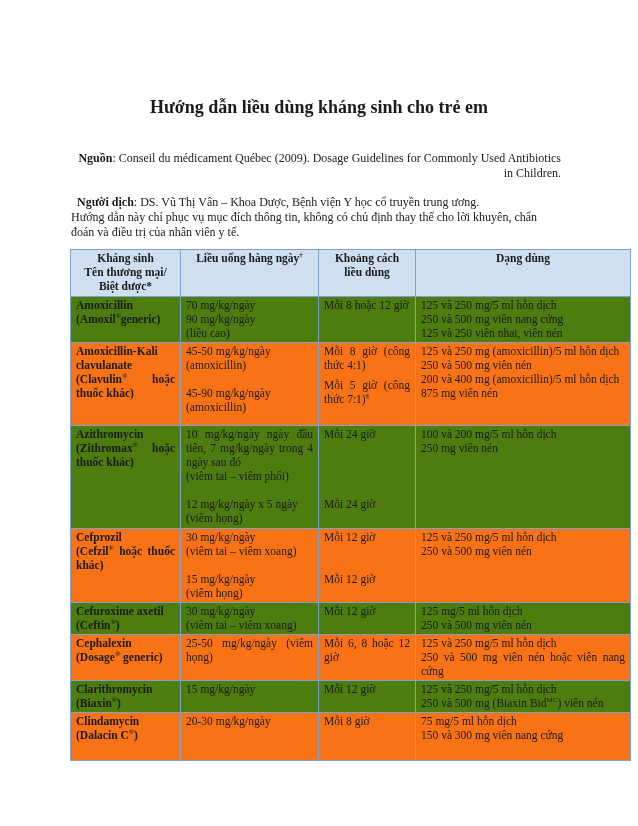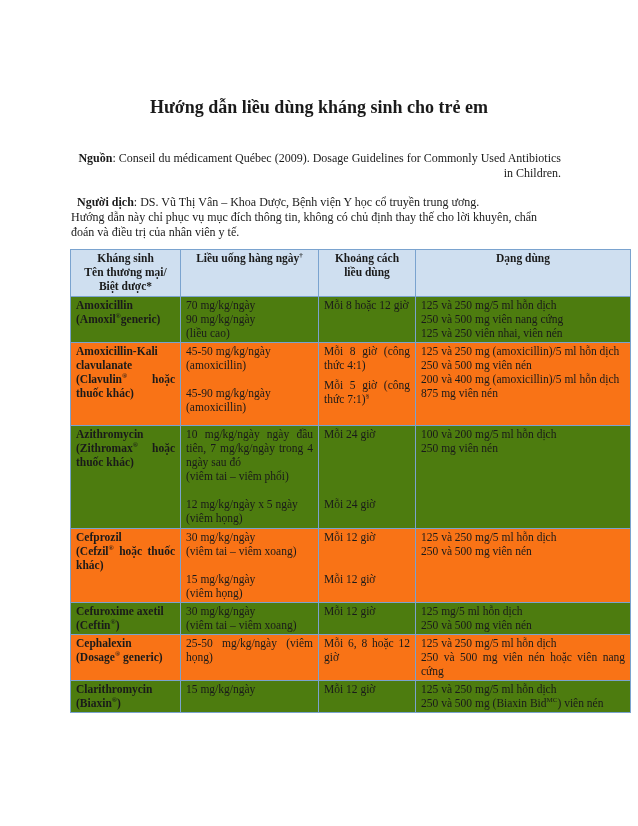--- a/index.html
+++ b/index.html
@@ -179,14 +179,26 @@
       <span>(Biaxin</span><sup>®</sup><span>)</span>
     </td>
     <td><span>15 mg/kg/ngày</span></td>
     <td><span>Mỗi 12 giờ</span></td>
     <td>
       <span class="line">125 và 250 mg/5 ml hỗn dịch</span>
       <span>250 và 500 mg (Biaxin Bid</span><sup>MC</sup><span>) viên nén</span>
     </td>
   </tr>
 
+  <tr class="blue" style="height:48px">
+    <td class="drug">
+      <span class="line">Clindamycin</span>
+      <span>(Dalacin C</span><sup>®</sup><span>)</span>
+    </td>
+    <td><span>20-30 mg/kg/ngày</span></td>
+    <td><span>Mỗi 8 giờ</span></td>
+    <td>
+      <span class="line">75 mg/5 ml hỗn dịch</span>
+      <span class="line">150 và 300 mg viên nang cứng</span>
+    </td>
+  </tr>
 </tbody>
   </table>
 
 </body></html>

